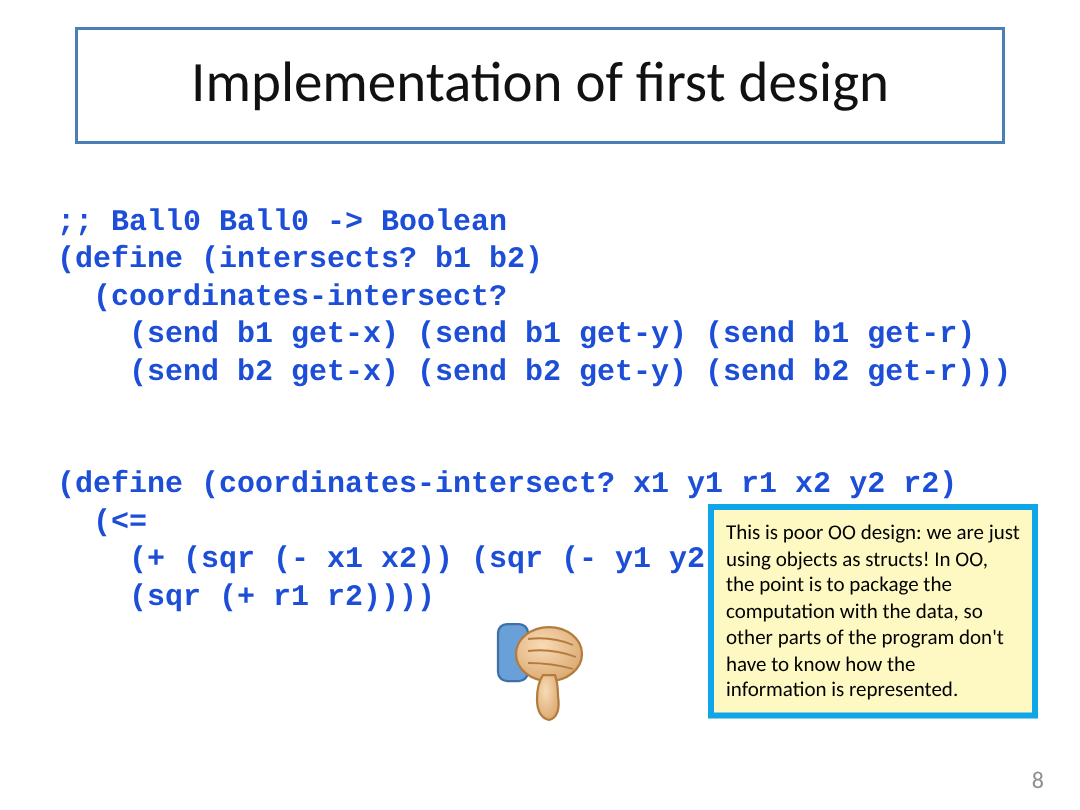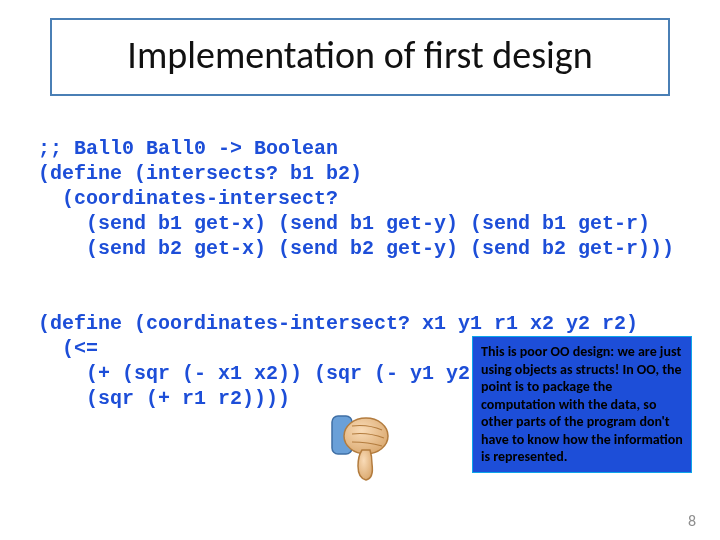--- a/index.html
+++ b/index.html
@@ -42,28 +42,27 @@
     font-weight: bold;
     color: #1d4ed8;
     white-space: pre;
     line-height: 1.25;
   }
   .callout {
     position: absolute;
     top: 336px;
     right: 28px;
     width: 220px;
-    border: 1px solid #0ea5e9;
-    background: #1d4ed8;
+    border: 4px solid #0ea5e9;
+    background: #fef9c3;
     padding: 6px 8px;
     font-size: 14px;
     line-height: 1.25;
     color: #000;
     box-sizing: border-box;
-    font-weight: bold;
   }
   .page-number {
     position: absolute;
     right: 24px;
     bottom: 10px;
     font-size: 16px;
     color: #8f8f8f;
   }
   .thumb {
     position: absolute;

